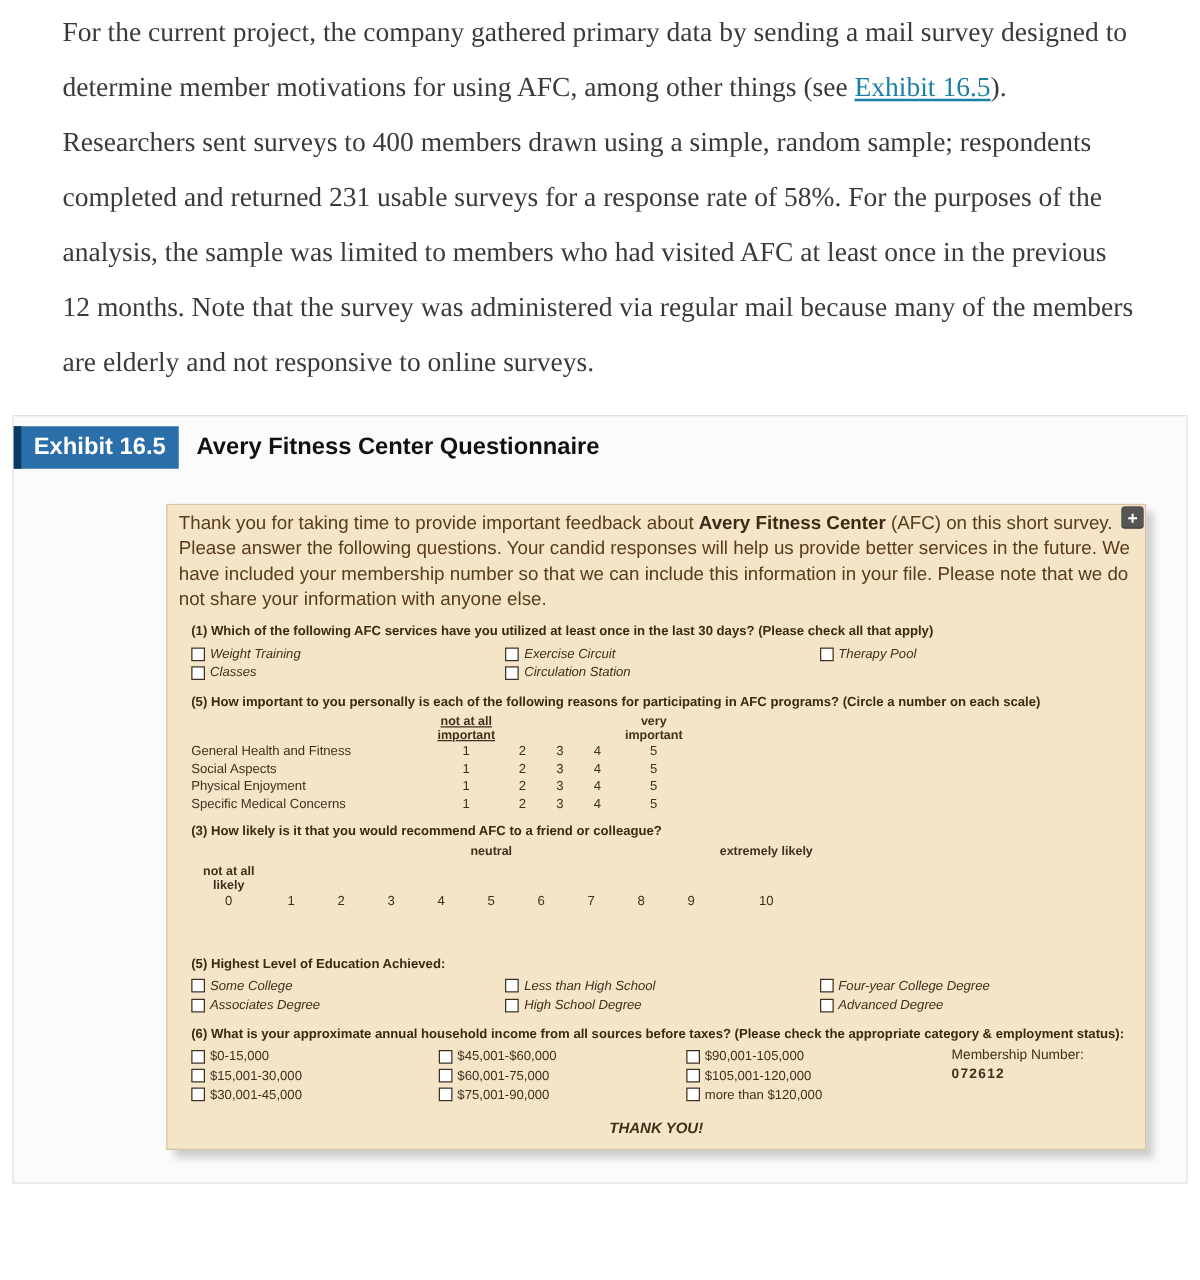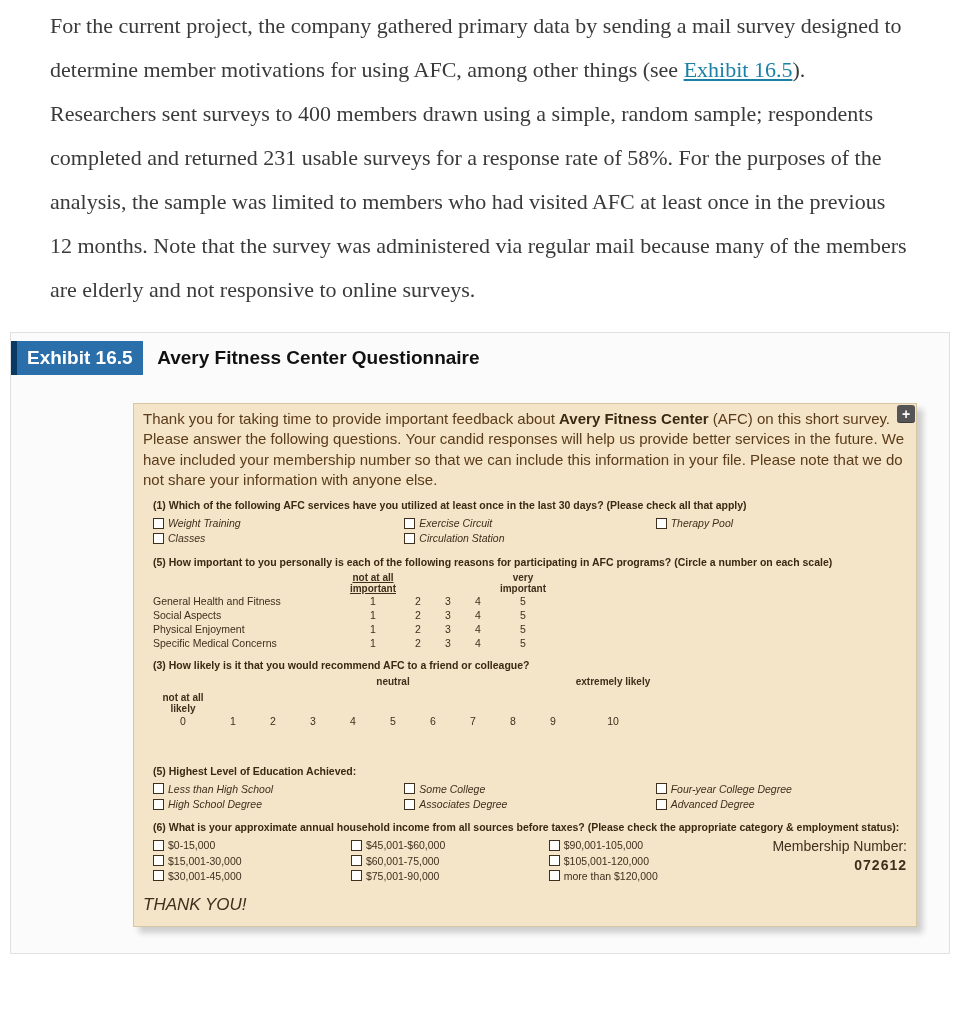--- a/index.html
+++ b/index.html
@@ -146,32 +146,33 @@
     grid-template-columns: 60px repeat(9,40px) 80px;
     font-size: 10.5px;
     text-align: center;
   }
   .income-row{
     display:grid;
     grid-template-columns: 1.2fr 1.2fr 1.3fr 1fr;
     column-gap:23px;
   }
   .mem-num{
-    font-size:14px;
-    text-align:right;
+    font-size:11px;
+    text-align:left;
   }
   .mem-num .mn-val{
     font-weight:bold;
     letter-spacing:1px;
   }
   .thank {
-    font-weight:normal;
+    text-align:center;
+    font-weight:bold;
     font-style:italic;
     margin-top:10px;
-    font-size:17px;
+    font-size:12px;
   }
   .plus-badge{
     position:absolute;
     right:2px; top:2px;
     width:18px; height:18px;
     background:#555;
     color:#fff;
     border-radius:3px;
     font-weight:bold;
     font-family:Arial,sans-serif;
@@ -307,35 +308,35 @@
       <div class="q">
         <div style="height:20px"></div>
       </div>
 
       <div class="q">
         <div class="q-head">(5) Highest Level of Education Achieved:</div>
         <div class="chk-row">
           <div class="chk-col">
             <div class="chk-item">
                 <span class="chk-box"></span>
+                <span>Some College</span>
+              </div>
+            <div class="chk-item">
+                <span class="chk-box"></span>
+                <span>Associates Degree</span>
+              </div>
+          </div>
+          <div class="chk-col">
+            <div class="chk-item">
+                <span class="chk-box"></span>
                 <span>Less than High School</span>
               </div>
             <div class="chk-item">
                 <span class="chk-box"></span>
                 <span>High School Degree</span>
-              </div>
-          </div>
-          <div class="chk-col">
-            <div class="chk-item">
-                <span class="chk-box"></span>
-                <span>Some College</span>
-              </div>
-            <div class="chk-item">
-                <span class="chk-box"></span>
-                <span>Associates Degree</span>
               </div>
           </div>
           <div class="chk-col">
             <div class="chk-item">
                 <span class="chk-box"></span>
                 <span>Four-year College Degree</span>
               </div>
             <div class="chk-item">
                 <span class="chk-box"></span>
                 <span>Advanced Degree</span>

